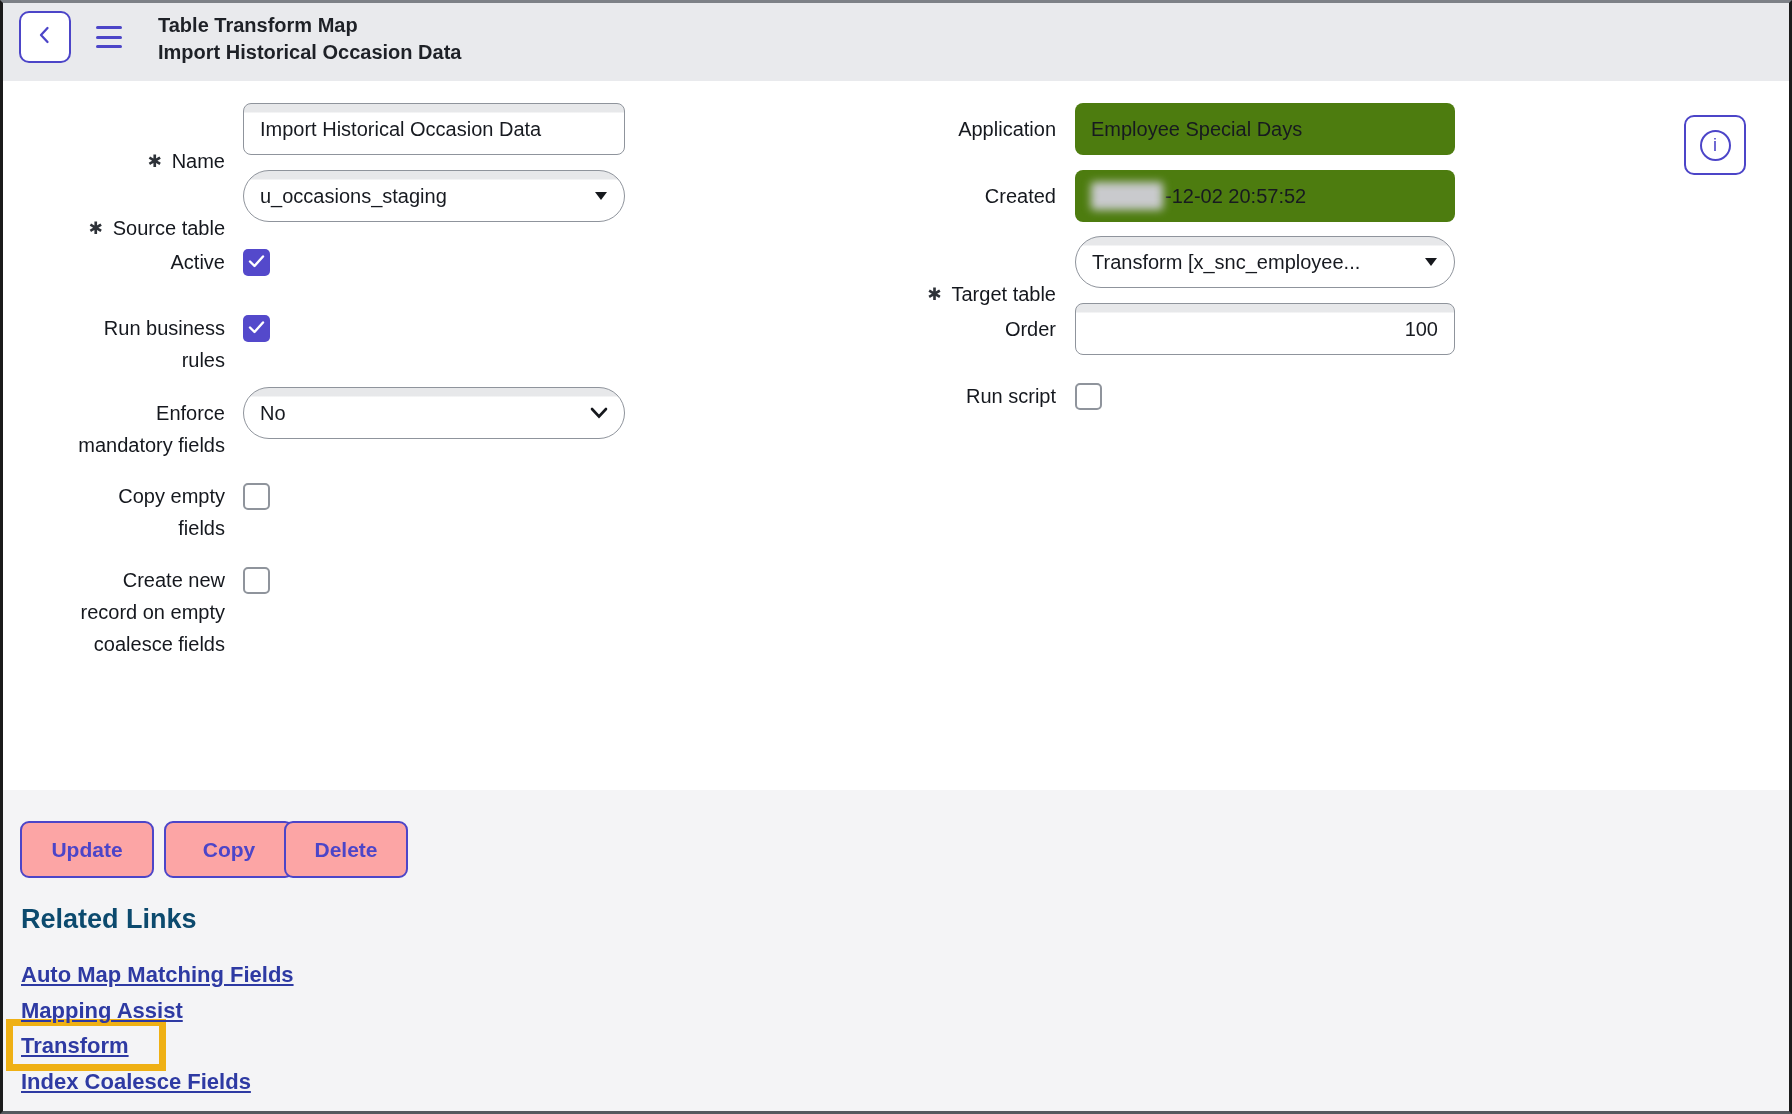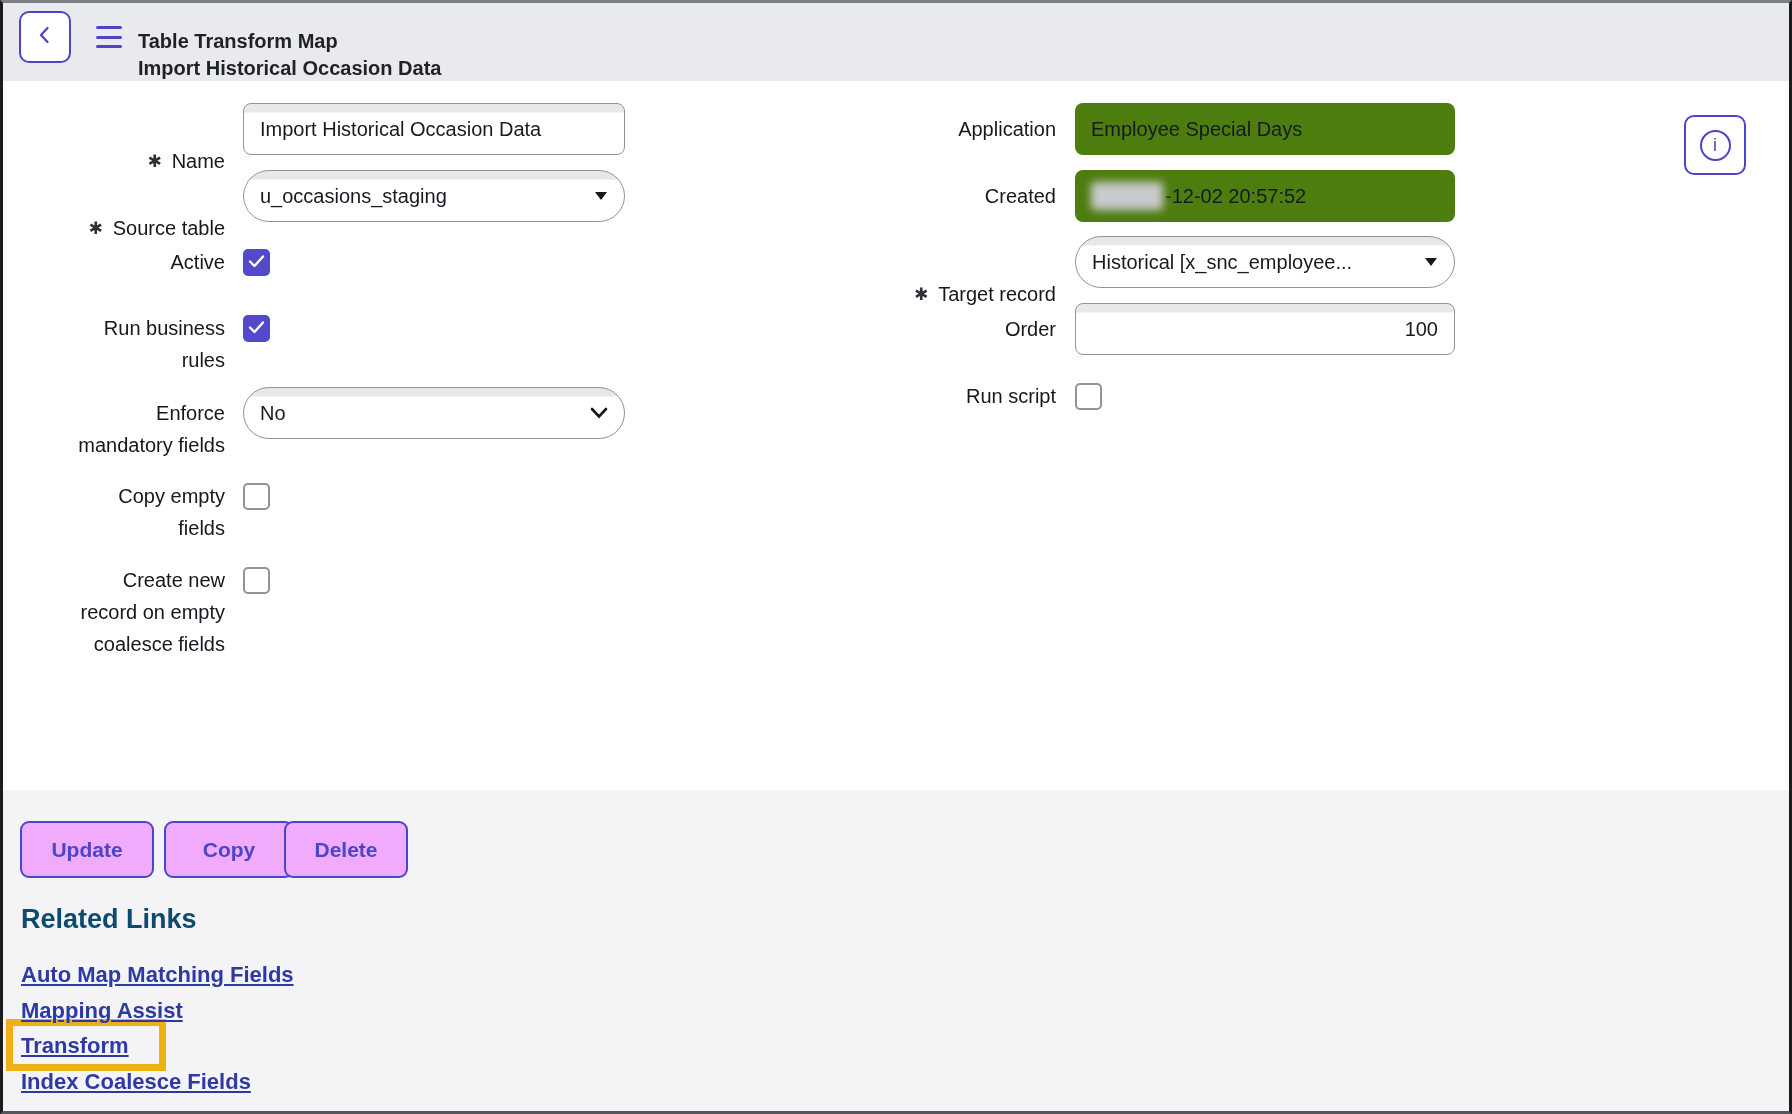--- a/index.html
+++ b/index.html
@@ -10,22 +10,22 @@
     overflow:hidden; font-family:"Liberation Sans","DejaVu Sans",sans-serif; color:#15181e;
   }
   
   .header { position:absolute; left:0; right:0; top:0; height:78px; background:#e9eaed; }
   .back-btn { position:absolute; left:16px; top:8px; width:52px; height:52px;
     background:#fff; border:2px solid #4c45c8; border-radius:10px;
     display:flex; align-items:center; justify-content:center; cursor:pointer; }
   .hamburger { position:absolute; left:93px; top:23px; width:26px; height:22px;
     display:flex; flex-direction:column; justify-content:space-between; cursor:pointer; }
   .hamburger i { display:block; height:3px; background:#4c45c8; border-radius:2px; }
-  .title { position:absolute; left:135px; top:9px; font-size:20px; font-weight:700;
-    color:#1e2127; line-height:27px;margin-top:16px; }
+  .title { position:absolute; left:155px; top:9px; font-size:20px; font-weight:700;
+    color:#1e2127; line-height:27px; }
   
   .label { position:absolute; font-size:20px; line-height:32px; color:#15181e;
     text-align:right; white-space:pre-line; }
   .label-left  { left:0;     width:222px; }
   .label-right { left:820px; width:233px; }
   .req { display:inline-block; margin-right:10px; font-size:17px; color:#2e3238; transform:translateY(-1px); }
   .field { position:absolute; height:52px; border-radius:8px; font-size:20px; color:#171a20;
     display:flex; align-items:center; padding:0 16px; }
   .f-left  { left:240px;  width:382px; }
   .f-right { left:1072px; width:380px; }
@@ -42,21 +42,21 @@
   .blur-patch { display:inline-block; width:72px; height:28px; margin-right:2px;
     background:#c9cacd; border-radius:3px; filter:blur(4px); }
   .info-btn { position:absolute; left:1681px; top:112px; width:62px; height:60px;
     background:#fff; border:2px solid #4c45c8; border-radius:10px;
     display:flex; align-items:center; justify-content:center; cursor:pointer; }
   .info-circle { width:31px; height:31px; border:2px solid #4c45c8; border-radius:50%;
     display:flex; align-items:center; justify-content:center;
     color:#4c45c8; font-size:18px; font-weight:400; }
   
   .footer { position:absolute; left:0; right:0; top:787px; bottom:0; background:#f4f4f6; }
-  .btn { position:absolute; top:818px; height:57px; background:#f0abfc; border:2px solid #4c45c8;
+  .btn { position:absolute; top:818px; height:57px; background:#fca5a5; border:2px solid #4c45c8;
     border-radius:9px; color:#4c45c8; font-weight:700; font-size:21px;
     display:flex; align-items:center; justify-content:center; cursor:pointer;
     font-family:inherit; }
   .rl-title { position:absolute; left:18px; top:901px; font-size:27px; font-weight:600; color:#0c4a6e; }
   .rlink { position:absolute; left:18px; font-size:22px; font-weight:600; color:#2e3aa3;
     text-decoration:underline; cursor:pointer; line-height:28px; }
   .hl-box { position:absolute; left:3px; top:1016px; width:160px; height:52px;
     border:7px solid #efb014; pointer-events:none; }
 </style>
 </head>
@@ -146,24 +146,24 @@
     <span class="txt">Employee Special Days</span>
   </div>
 
   <div class="label label-right" style="top:177px">Created</div>
   <div class="field f-right readonly" style="top:167px">
     <span class="blur-patch"></span>
     <span class="txt">-12-02 20:57:52</span>
   </div>
 
   <div class="label label-right" style="top:243px">
-    <span class="req">✱</span><span>Target record</span>
+    <span class="req">✱</span><span>Target table</span>
   </div>
   <div class="field f-right input select" style="top:233px">
-    <span class="txt">Historical [x_snc_employee...</span>
+    <span class="txt">Transform [x_snc_employee...</span>
     <span class="arrow">
       <svg width="14" height="10" viewBox="0 0 14 10">
           <path d="M1 1 L13 1 L7 9 Z" fill="#16181d"></path>
         </svg>
     </span>
   </div>
 
   <div class="label label-right" style="top:310px">Order</div>
   <div class="field f-right input num" style="top:300px">
     <span class="txt">100</span>

